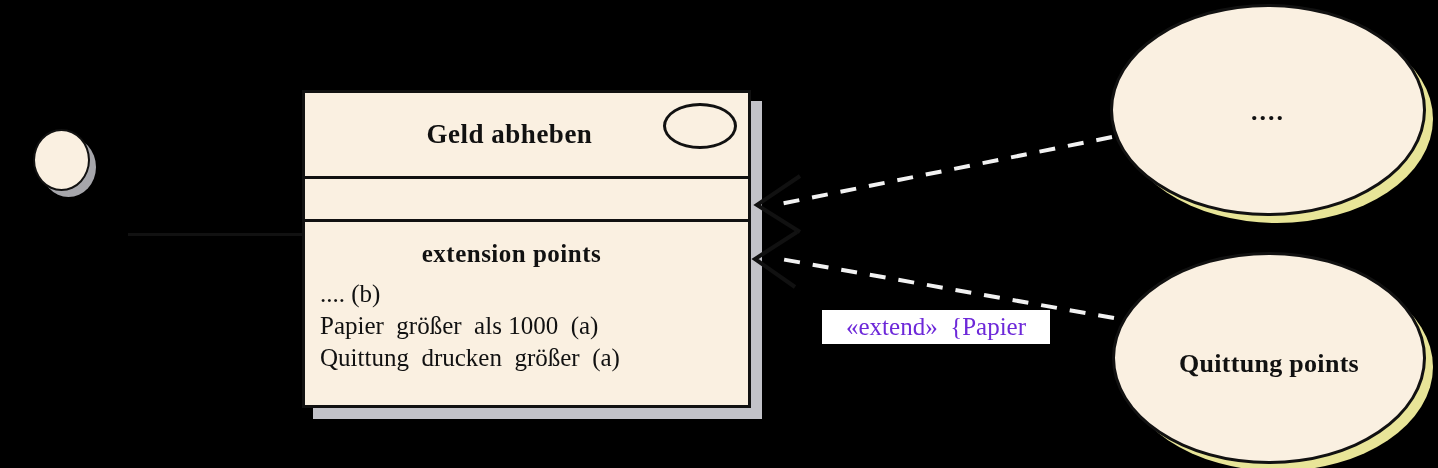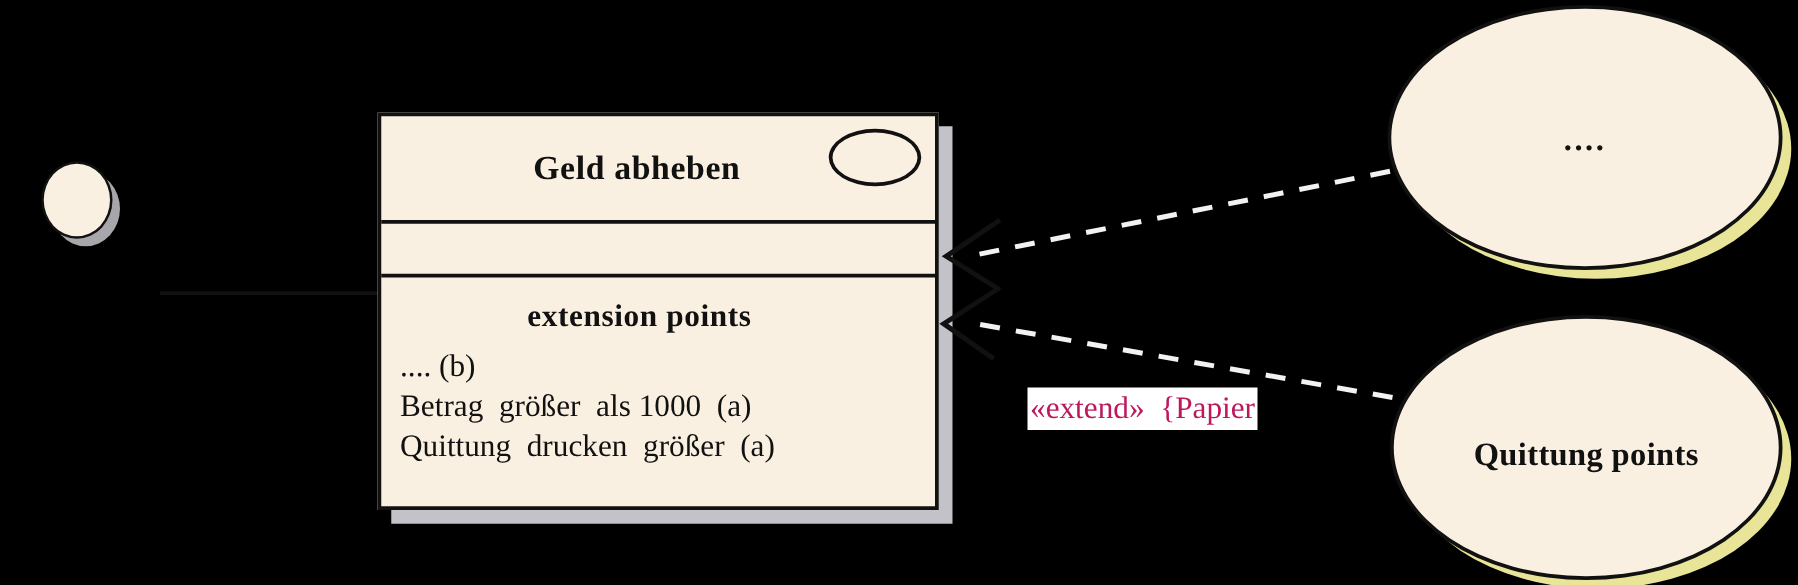--- a/index.html
+++ b/index.html
@@ -153,23 +153,23 @@
     letter-spacing: 2px;
     margin-top: 4px;
   }
 
   
   .extend-label {
     position: absolute;
     left: 822px;
     top: 310px;
     height: 34px;
-    padding: 0 2px;
+    padding: 0 24px;
     background: #FFFFFF;
-    color: #be185d;
+    color: #6d28d9;
     font-size: 25px;
     line-height: 34px;
     white-space: pre;
   }
 
   
   .edges {
     position: absolute;
     left: 0;
     top: 0;
@@ -190,21 +190,21 @@
   <div class="uc-box">
     <div class="uc-compartment uc-head">
       <span class="uc-title">Geld  abheben</span>
       <span class="uc-symbol"></span>
     </div>
     <div class="uc-compartment uc-empty"></div>
     <div class="uc-compartment uc-body">
       <div class="uc-ep-title">extension  points</div>
       <div class="uc-ep-list">
         <div class="uc-ep-item">.... (b)</div>
-        <div class="uc-ep-item">Betrag  größer  als 1000  (a)</div>
+        <div class="uc-ep-item">Papier  größer  als 1000  (a)</div>
         <div class="uc-ep-item">Quittung  drucken  größer  (a)</div>
       </div>
     </div>
   </div>
 
   <div class="ellipse ellipse-top">
     <span class="ellipse-label dots">....</span>
   </div>
   <div class="ellipse ellipse-bottom">
     <span class="ellipse-label">Quittung points</span>

